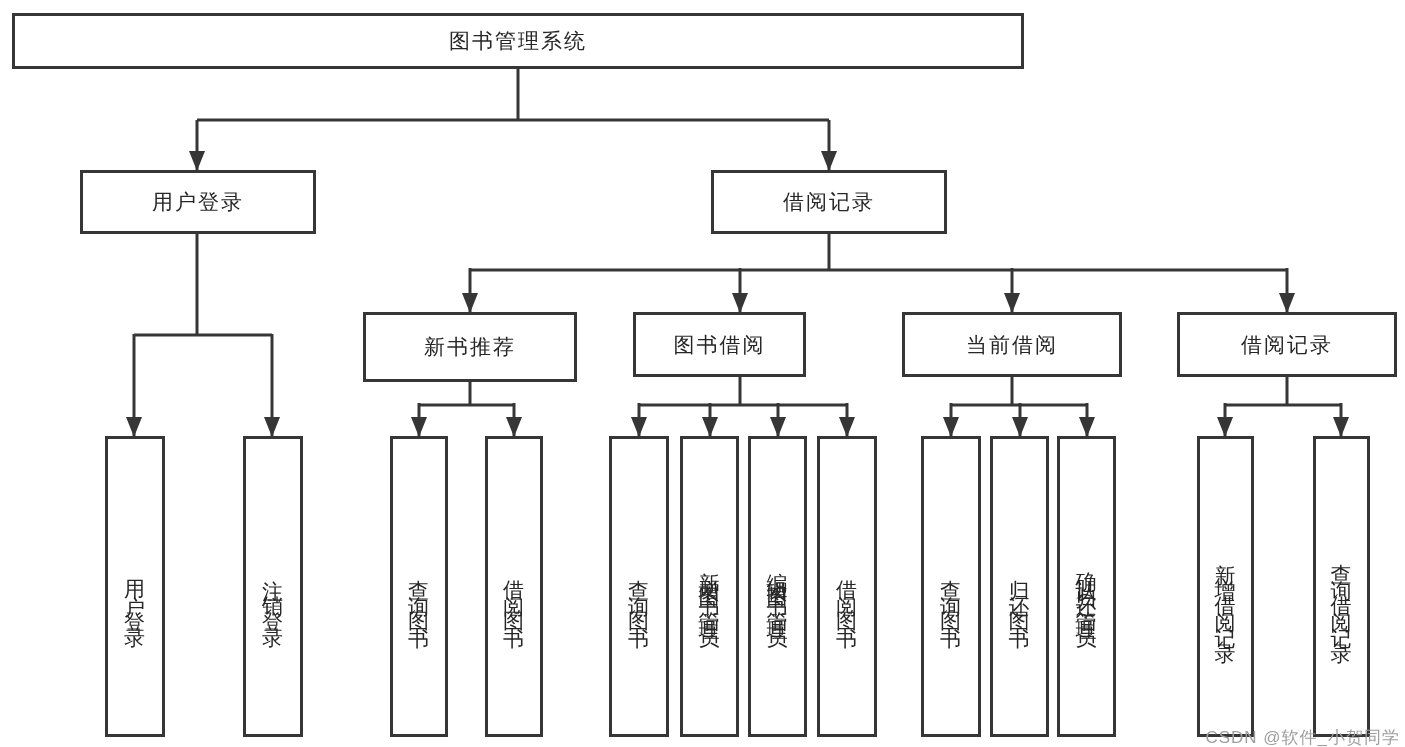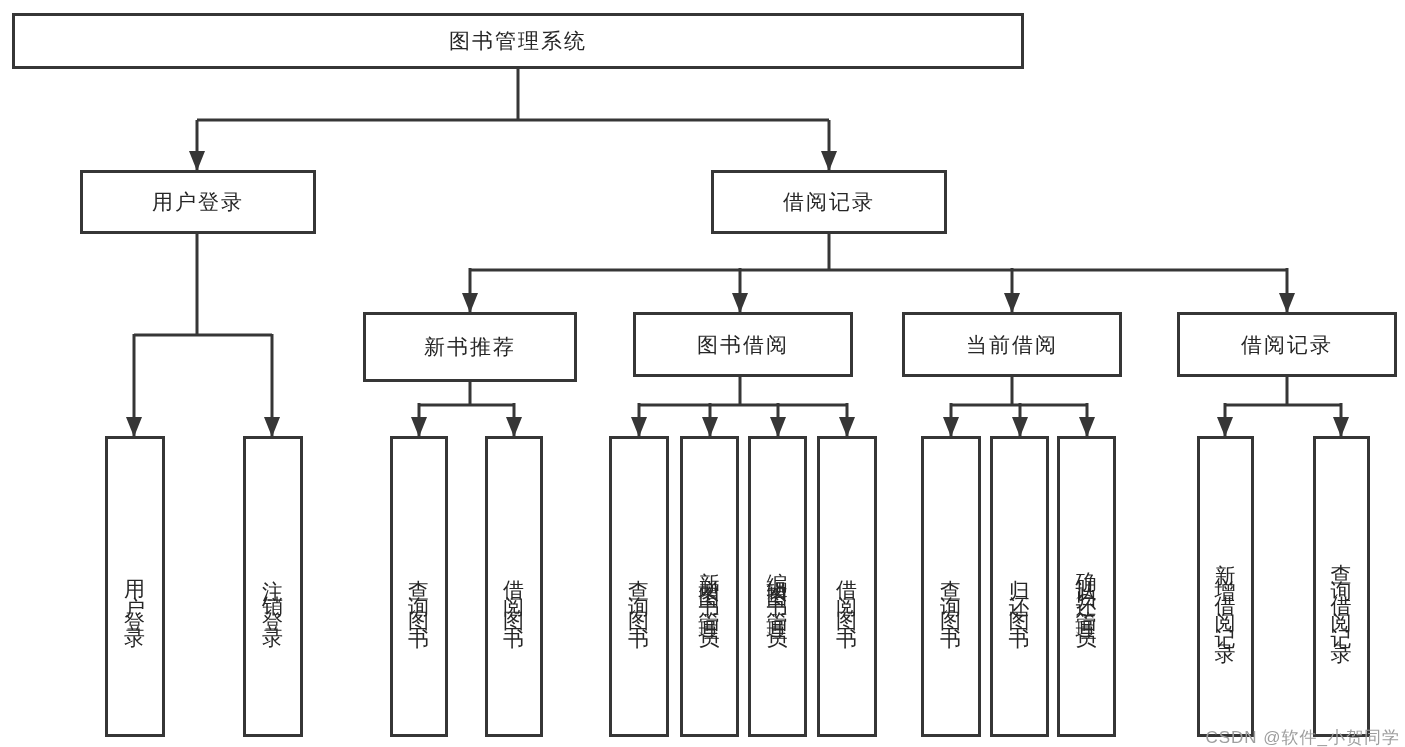--- a/index.html
+++ b/index.html
@@ -104,21 +104,21 @@
   <div class="box" style="left:80px;top:170px;width:236px;height:64px">
     <span class="hlbl">用户登录</span>
   </div>
   <div class="box" style="left:711px;top:170px;width:236px;height:64px">
     <span class="hlbl">借阅记录</span>
   </div>
 
   <div class="box" style="left:363px;top:312px;width:214px;height:70px">
     <span class="hlbl">新书推荐</span>
   </div>
-  <div class="box" style="left:633px;top:312px;width:220px;height:65px">
+  <div class="box" style="left:633px;top:312px;width:173px;height:65px">
     <span class="hlbl">图书借阅</span>
   </div>
   <div class="box" style="left:1177px;top:312px;width:220px;height:65px">
     <span class="hlbl">借阅记录</span>
   </div>
   <div class="box" style="left:902px;top:312px;width:220px;height:65px">
     <span class="hlbl">当前借阅</span>
   </div>
 
   <div class="box leaf" style="left:105px;width:60px">

